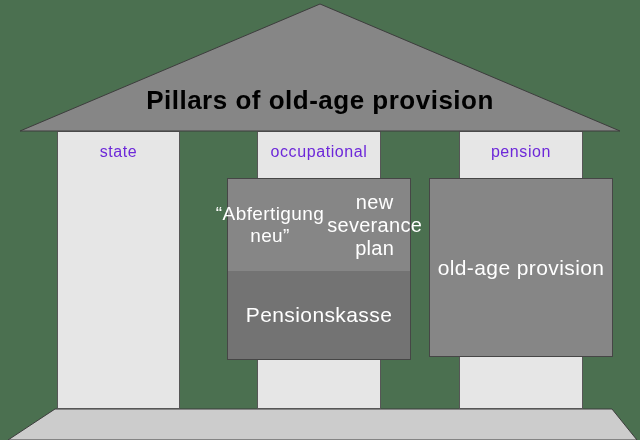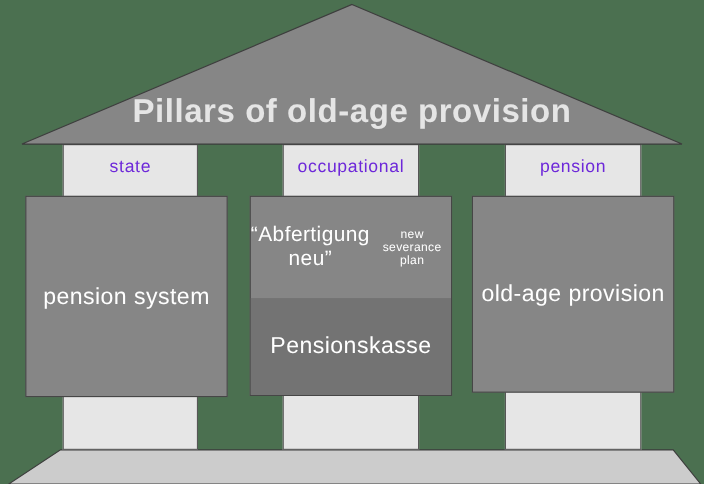--- a/index.html
+++ b/index.html
@@ -63,38 +63,38 @@
   }
   .mid-top {
     height: 92px;
     display: flex;
     flex-direction: row;
     align-items: center;
     justify-content: center;
     gap: 3px;
   }
   .mid-line1 { font-size: 19px; letter-spacing: 0.4px; }
-  .mid-line2 { font-size: 11px; letter-spacing: 0.3px; }
+  .mid-line2 { font-size: 20px; letter-spacing: 0.3px; }
   .mid-orange {
     height: 88px;
     background: #737373;
     display: flex;
     align-items: center;
     justify-content: center;
     font-size: 21px;
     letter-spacing: 0.4px;
   }
 
   .roof-title {
     position: absolute;
     left: 0; top: 85px;
     width: 640px;
     text-align: center;
-    color: #e5e5e5;
-    font-size: 30px;
+    color: #000000;
+    font-size: 26px;
     font-weight: bold;
     letter-spacing: 0.5px;
     z-index: 5;
   }
 </style>
 </head>
 <body>
 
 <div class="stage">
 
@@ -105,23 +105,20 @@
   <div class="pillar pillar-state">
     <span class="pillar-label">state</span>
   </div>
   <div class="pillar pillar-occup">
     <span class="pillar-label">occupational</span>
   </div>
   <div class="pillar pillar-private">
     <span class="pillar-label">pension</span>
   </div>
 
-  <div class="box box-left">
-    <span>pension system</span>
-  </div>
 
   <div class="box box-middle">
     <div class="mid-top">
       <span class="mid-line1">“Abfertigung neu”</span>
       <span class="mid-line2">new severance plan</span>
     </div>
     <div class="mid-orange">
       <span>Pensionskasse</span>
     </div>
   </div>

